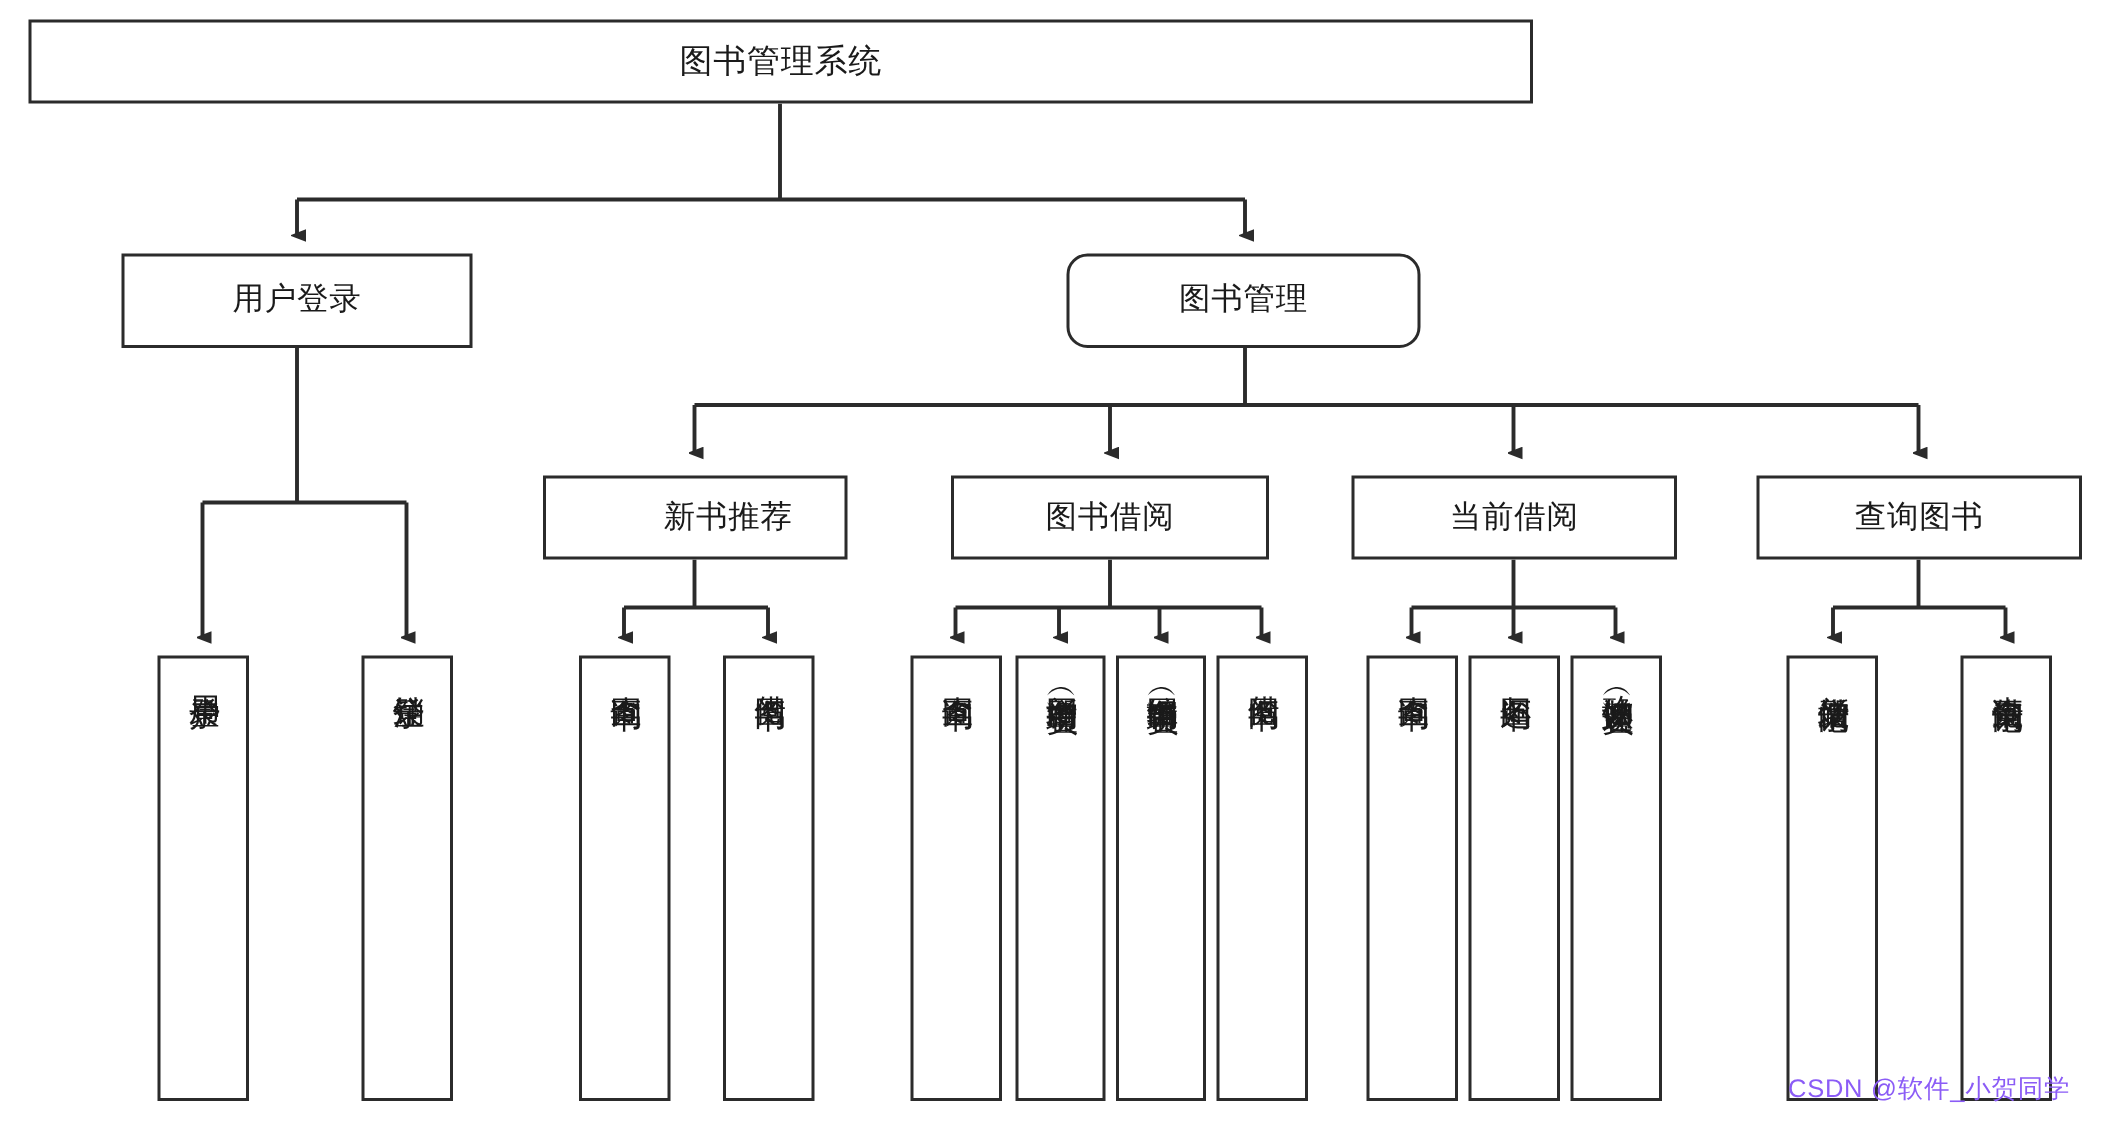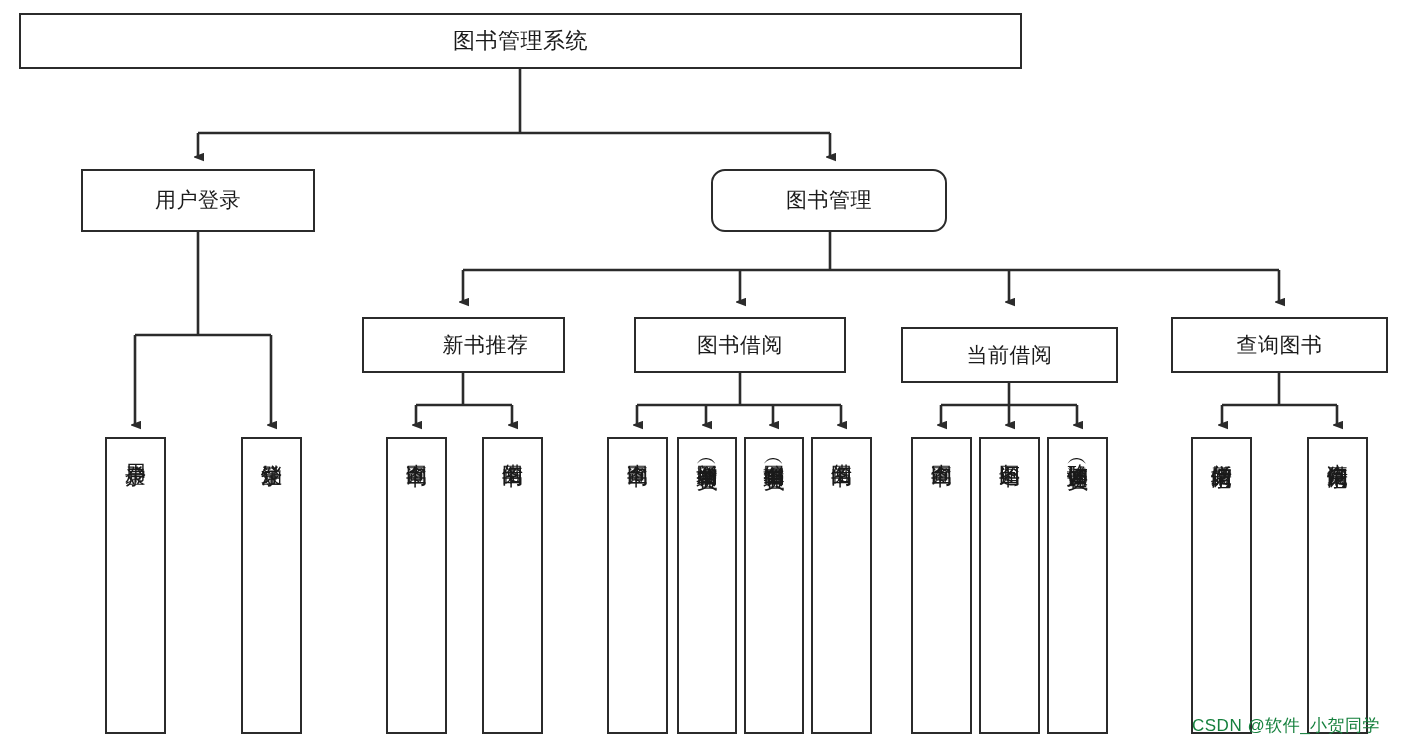--- a/index.html
+++ b/index.html
@@ -55,21 +55,21 @@
     writing-mode: vertical-rl;
     text-orientation: upright;
     font-size: 21px;
     line-height: 1.05;
     letter-spacing: 1px;
     white-space: nowrap;
   }
   .watermark {
     position: absolute;
     font-size: 17px;
-    color: #15803d;
+    color: #8b5cf6;
     white-space: nowrap;
     pointer-events: none;
     letter-spacing: 0.5px;
   }
 </style>
 </head>
 <body>
 
 <div id="canvas">
 
@@ -134,21 +134,21 @@
   <div class="node horiz" style="left:711px; top:169px; width:236px; height:63px;border-radius:14px;">
     <span class="node-label">图书管理</span>
   </div>
 
   <div class="node horiz" style="left:362px; top:317px; width:203px; height:56px;padding-left:44px;">
     <span class="node-label">新书推荐</span>
   </div>
   <div class="node horiz" style="left:634px; top:317px; width:212px; height:56px;">
     <span class="node-label">图书借阅</span>
   </div>
-  <div class="node horiz" style="left:901px; top:317px; width:217px; height:56px;margin-top:10px;">
+  <div class="node horiz" style="left:901px; top:317px; width:217px; height:56px;">
     <span class="node-label">当前借阅</span>
   </div>
   <div class="node horiz" style="left:1171px; top:317px; width:217px; height:56px;">
     <span class="node-label">查询图书</span>
   </div>
 
   <div class="node vert" style="left:105px; top:437px; width:61px; height:297px;">
     <span class="node-label">用户登录</span>
   </div>
   <div class="node vert" style="left:241px; top:437px; width:61px; height:297px;">

